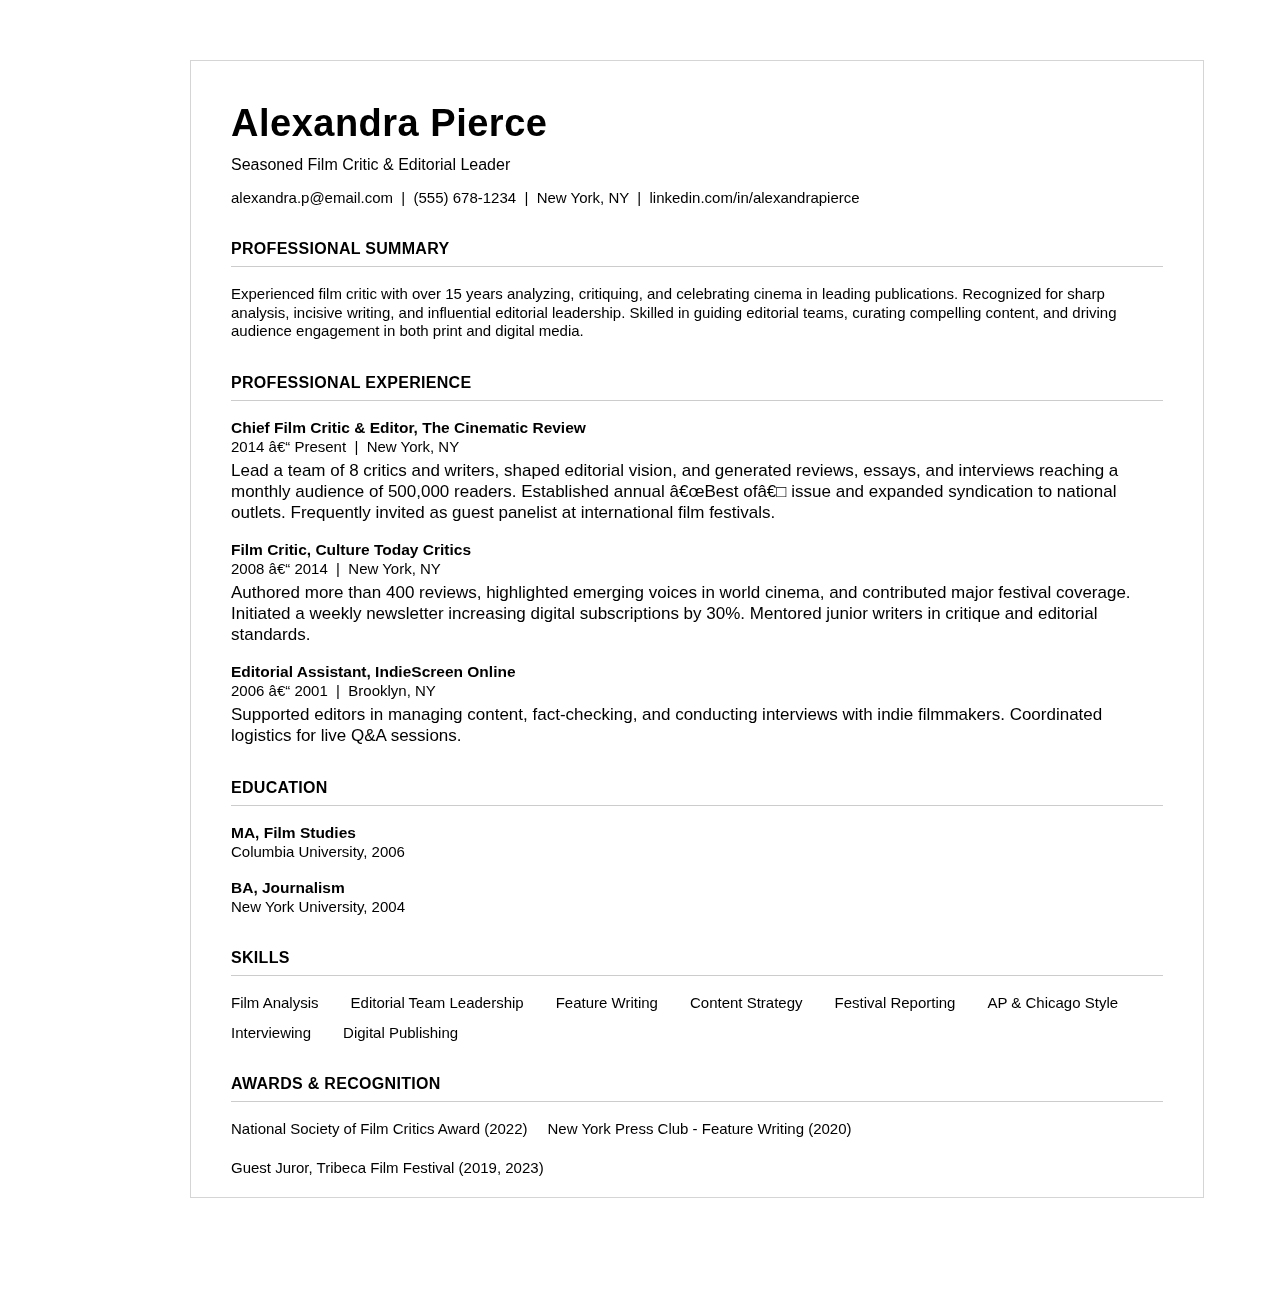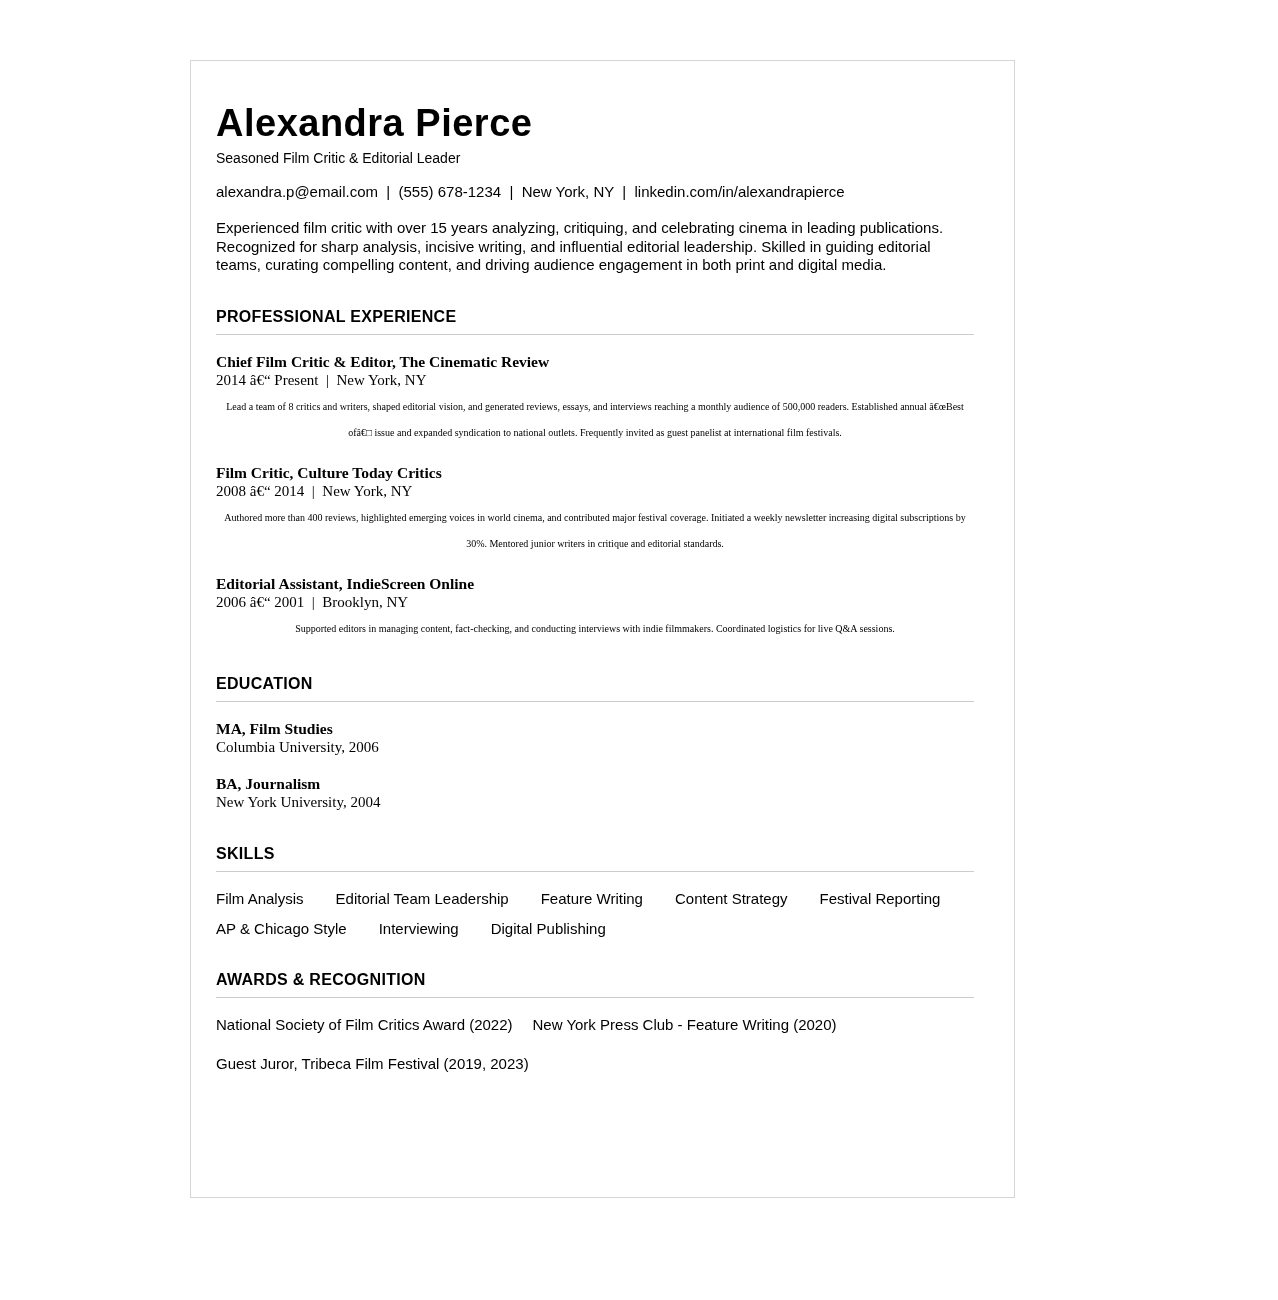--- a/index.html
+++ b/index.html
@@ -11,39 +11,39 @@
     width: 1278px;
     height: 1300px;
     position: relative;
     font-family: "Liberation Sans", "DejaVu Sans", sans-serif;
     color: #000000;
   }
   .page {
     position: absolute;
     left: 190px;
     top: 60px;
-    width: 825px;
+    width: 1014px;
     height: 1138px;
     box-sizing: border-box;
     background: #ffffff;
     border: 1px solid #d5d5d5;
-    padding: 41px 40px 0 25px;
+    padding: 41px 40px 0 40px;
     overflow: hidden;
   }
   .name {
     font-size: 38px;
     line-height: 42px;
     font-weight: 700;
     margin: 0;
     letter-spacing: 0.5px;
   }
   .subtitle {
-    font-size: 14px;
+    font-size: 16px;
     line-height: 21px;
-    margin-top: 4px;
+    margin-top: 10px;
   }
   .contact {
     font-size: 15px;
     line-height: 18px;
     margin-top: 14px;
     white-space: pre-wrap;
   }
   h2.section-heading {
     font-size: 16px;
     line-height: 18px;
@@ -53,38 +53,36 @@
     border-bottom: 1px solid #cccccc;
     letter-spacing: 0.3px;
   }
   p.body-text {
     font-size: 15px;
     line-height: 18.5px;
     margin: 18px 0 0 0;
   }
   .job, .degree {
     margin-top: 17px;
-    font-family: Liberation Serif, serif;
   }
   .job-title, .degree-title {
     font-size: 15.5px;
     line-height: 19px;
     font-weight: 700;
     margin: 0;
   }
   .job-meta, .degree-school {
     font-size: 15px;
     line-height: 19px;
     white-space: pre-wrap;
   }
   .job-desc {
-    font-size: 10px;
-    line-height: 26px;
+    font-size: 17px;
+    line-height: 21px;
     margin: 4px 0 0 0;
-    text-align: center;
   }
   .chips {
     display: flex;
     flex-wrap: wrap;
     margin-top: 17px;
     font-size: 15px;
     line-height: 19px;
     column-gap: 32px;
     row-gap: 11px;
   }
@@ -99,20 +97,21 @@
 
 <div class="page">
 
   <header>
     <h1 class="name">Alexandra Pierce</h1>
     <div class="subtitle">Seasoned Film Critic &amp; Editorial Leader</div>
     <div class="contact">alexandra.p@email.com  |  (555) 678-1234  |  New York, NY  |  linkedin.com/in/alexandrapierce</div>
   </header>
 
   <section>
+    <h2 class="section-heading">PROFESSIONAL SUMMARY</h2>
     <p class="body-text">Experienced film critic with over 15 years analyzing, critiquing, and celebrating cinema in leading publications. Recognized for sharp analysis, incisive writing, and influential editorial leadership. Skilled in guiding editorial teams, curating compelling content, and driving audience engagement in both print and digital media.</p>
   </section>
 
   <section>
     <h2 class="section-heading">PROFESSIONAL EXPERIENCE</h2>
 
     <div class="job">
       <h3 class="job-title">Chief Film Critic &amp; Editor, The Cinematic Review</h3>
       <div class="job-meta">2014 â€“ Present  |  New York, NY</div>
       <p class="job-desc">Lead a team of 8 critics and writers, shaped editorial vision, and generated reviews, essays, and interviews reaching a monthly audience of 500,000 readers. Established annual â€œBest ofâ€□ issue and expanded syndication to national outlets. Frequently invited as guest panelist at international film festivals.</p>

